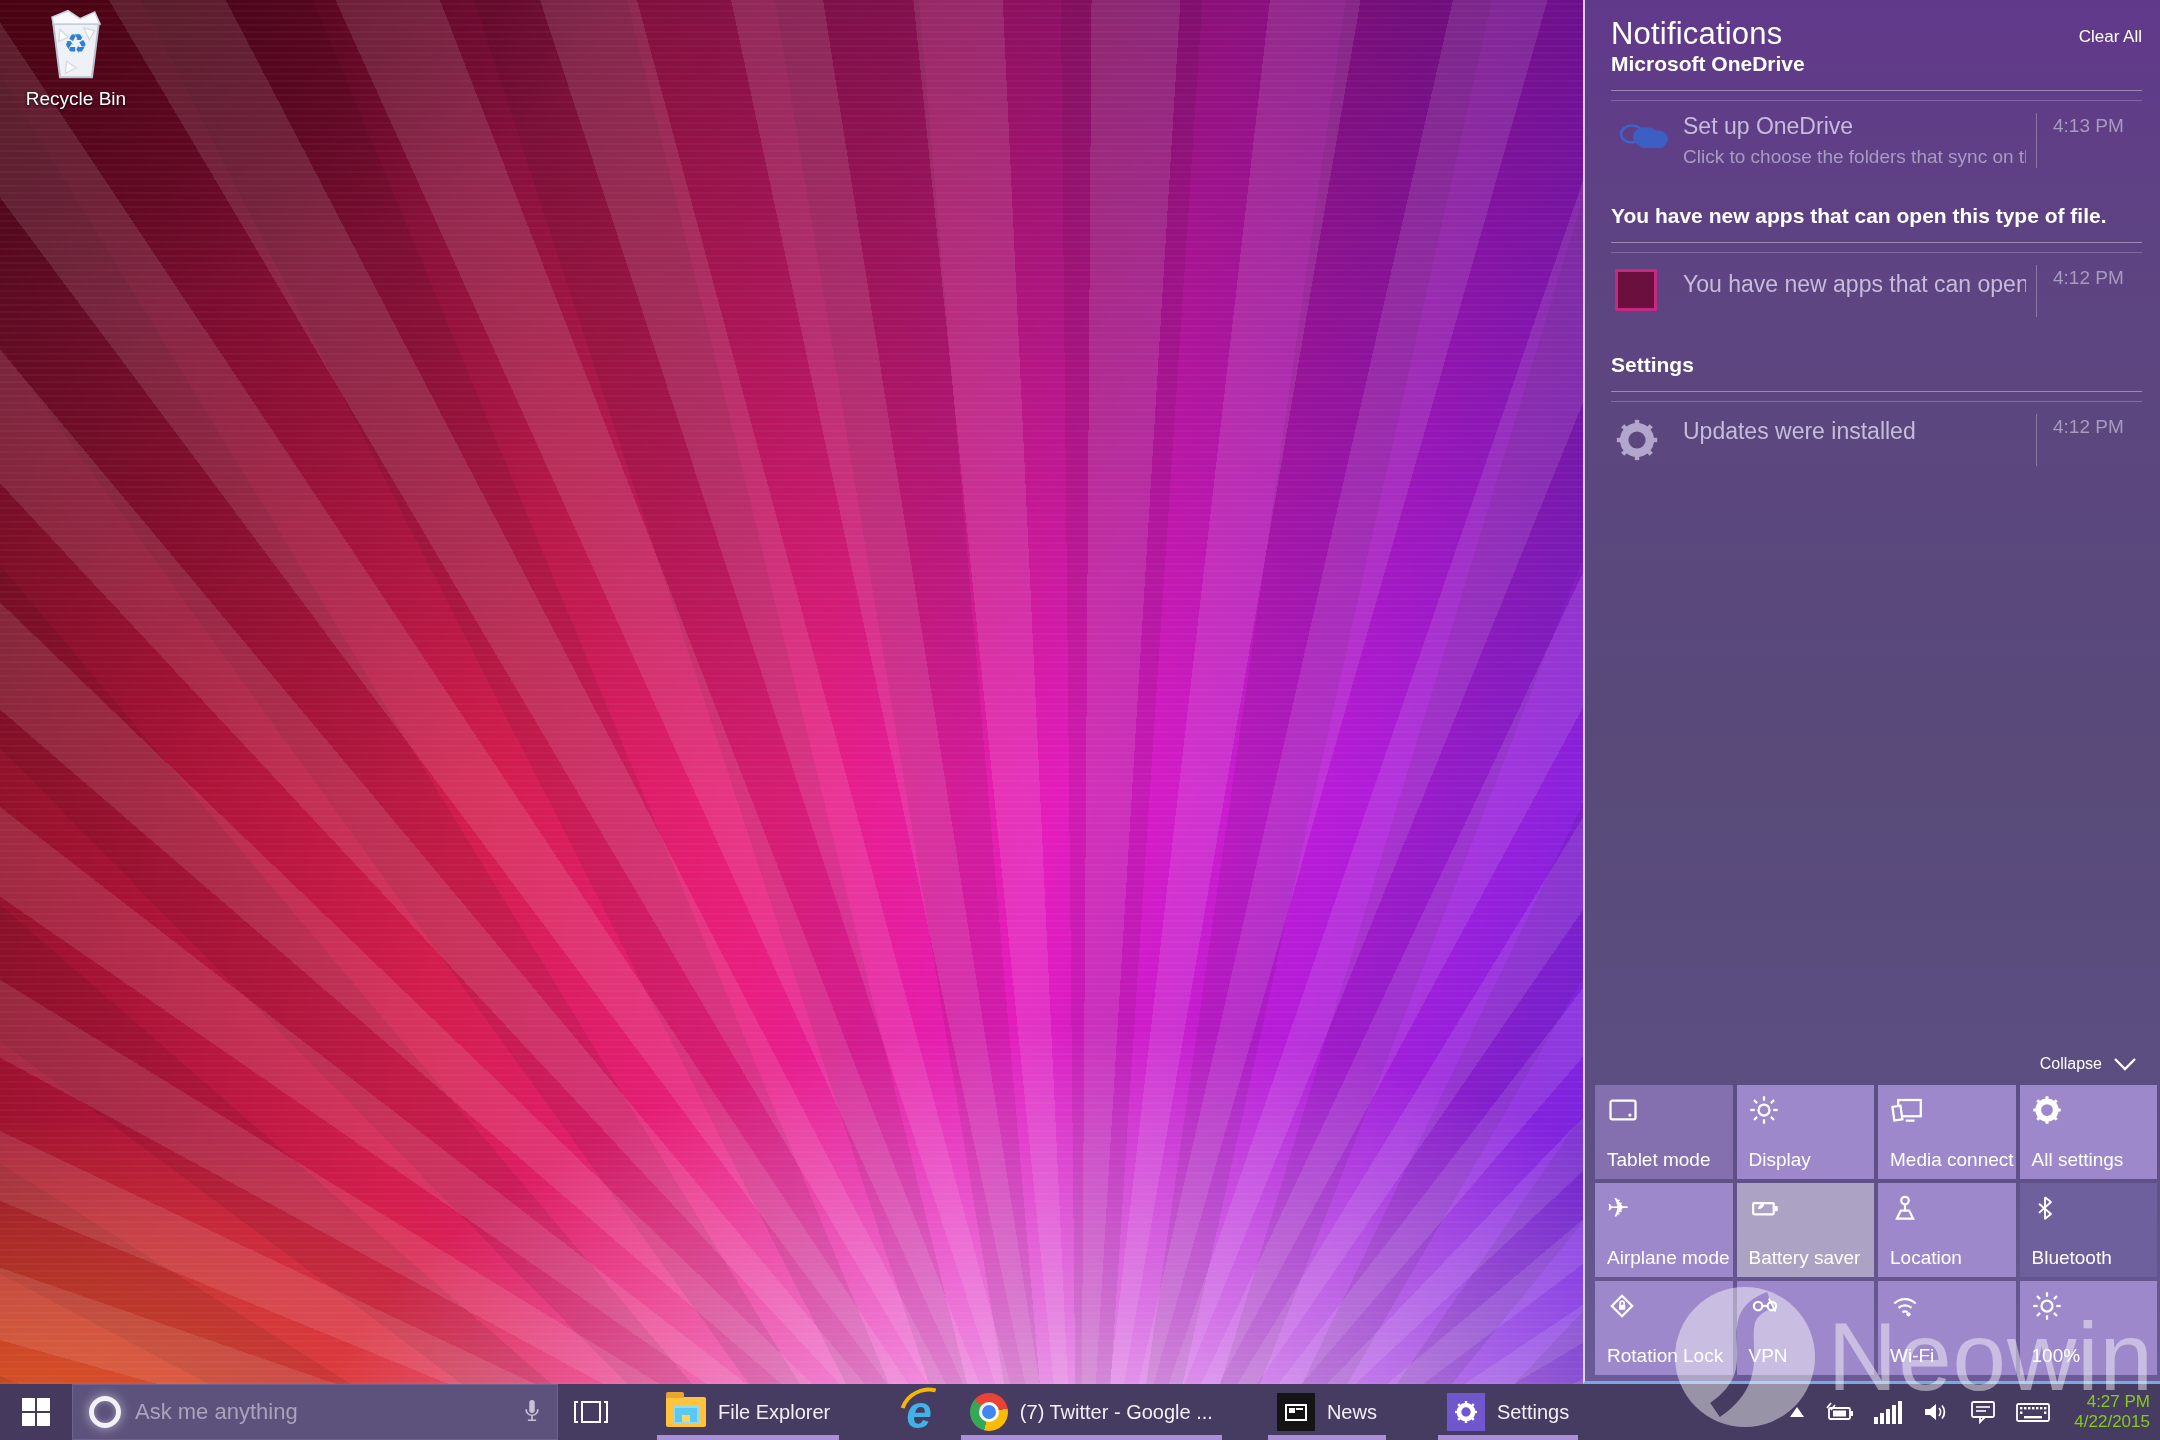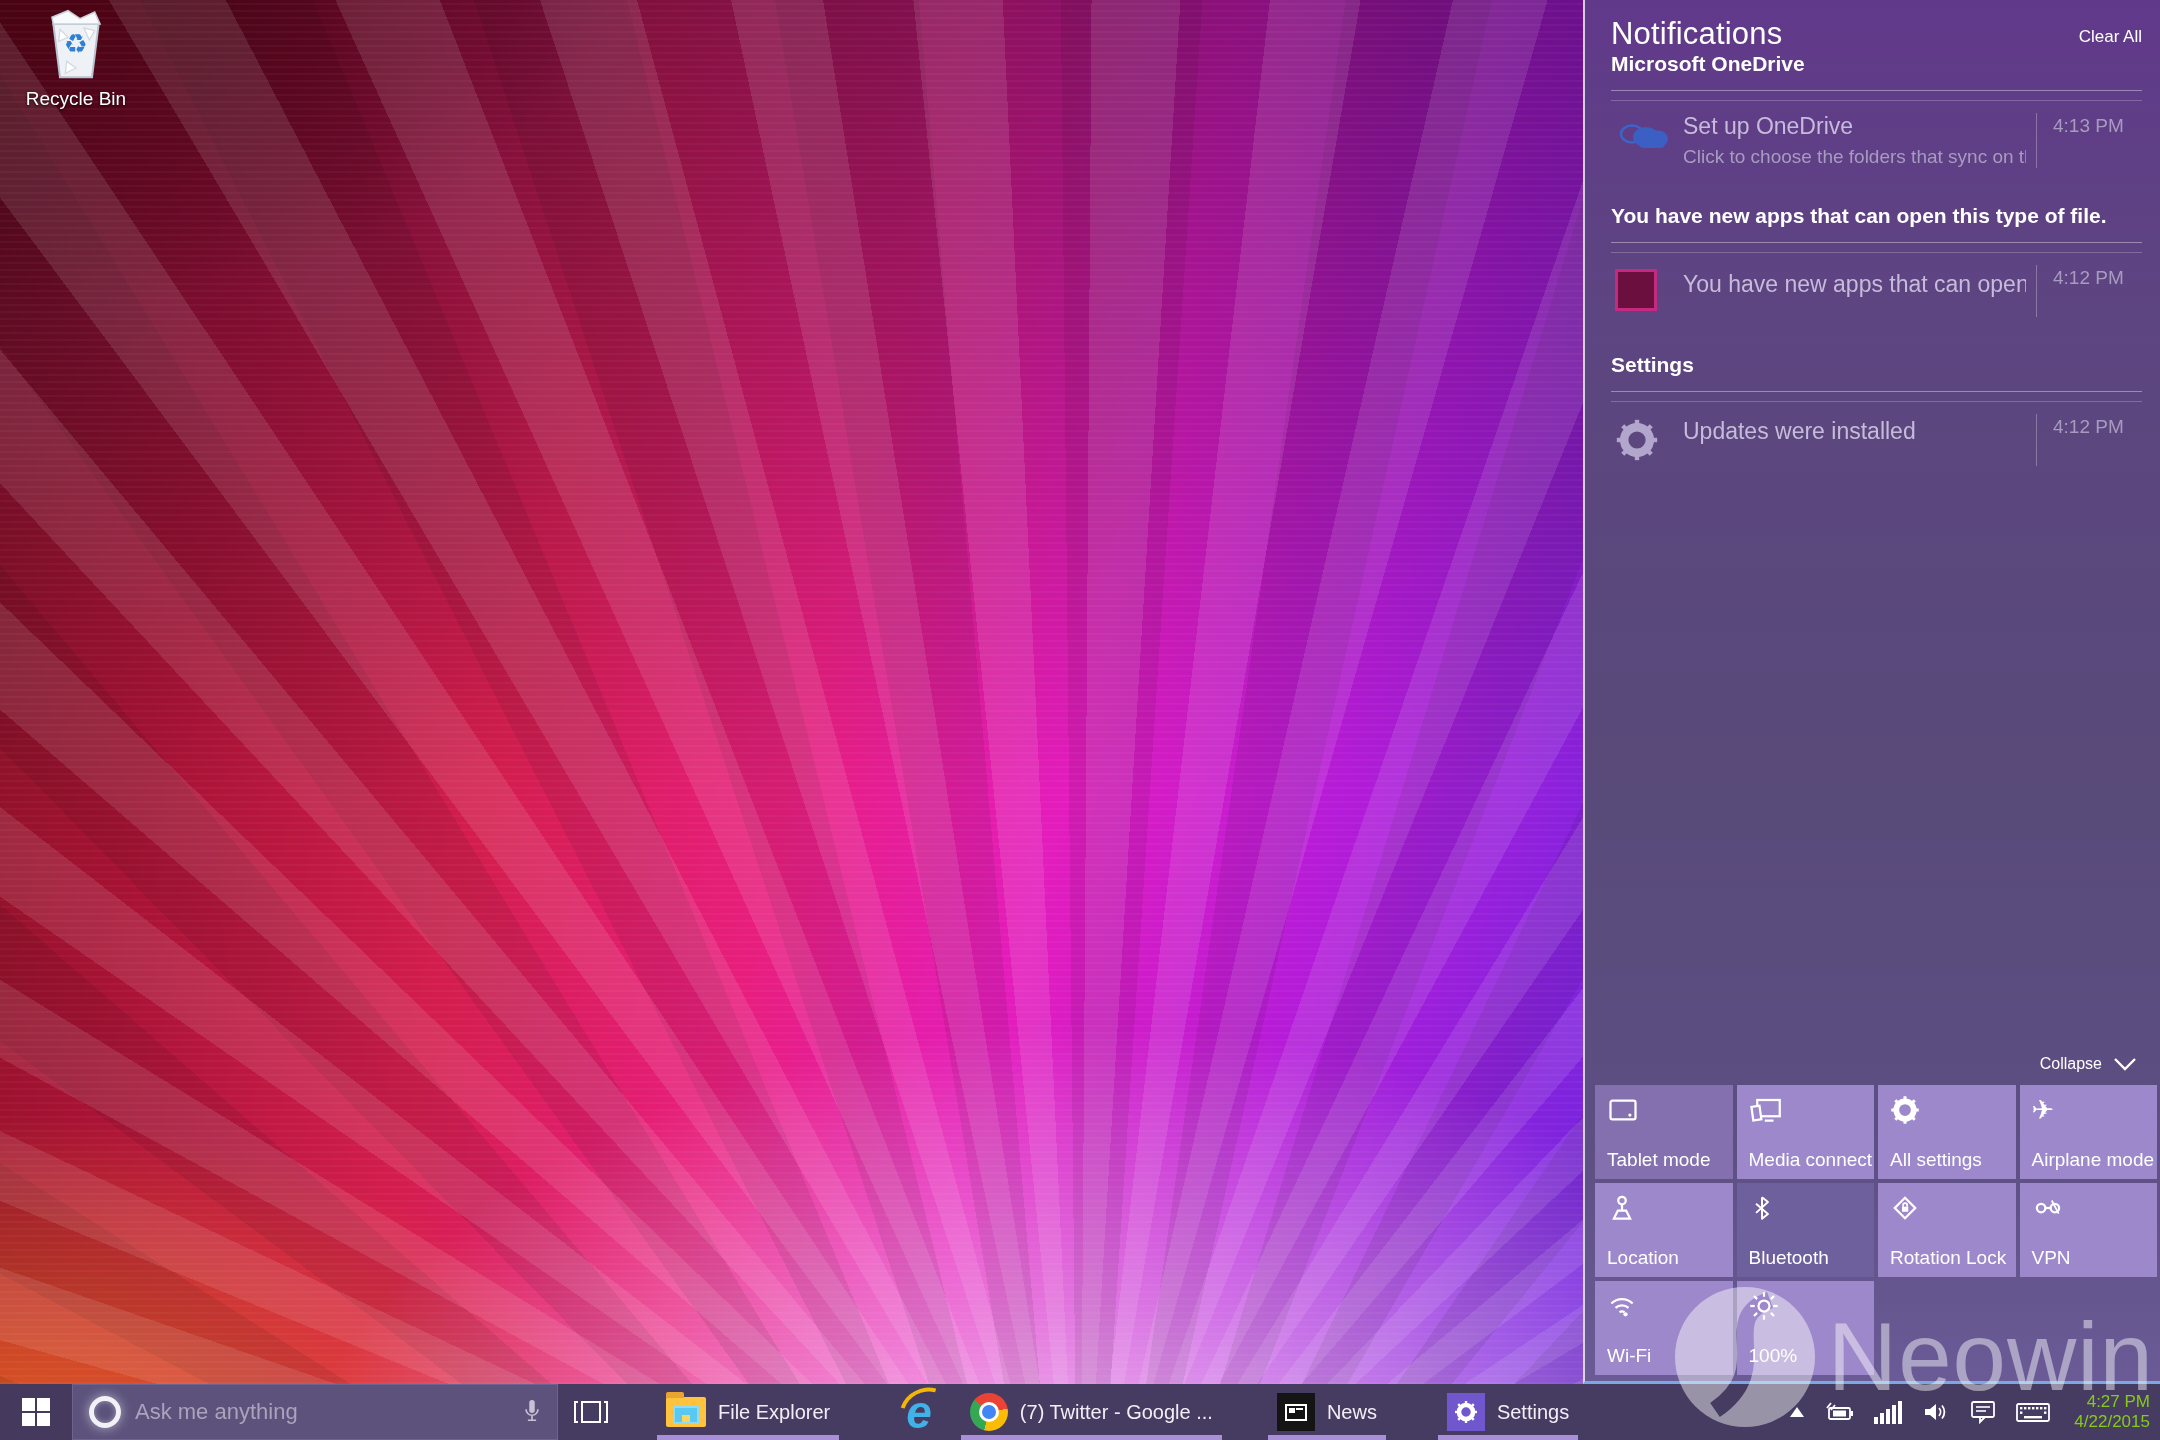--- a/index.html
+++ b/index.html
@@ -217,20 +217,36 @@
 
   <div class="qa-grid">
     <div class="tile t-dark">
       <svg width="32" height="30" viewBox="0 0 24 24">
         <rect x="2" y="4.5" width="20" height="15" rx="1.5" fill="none" stroke="#fff" stroke-width="1.8"></rect>
         <circle cx="17.5" cy="16" r="1.3" fill="#fff"></circle>
       </svg>
       <div class="tlabel">Tablet mode</div>
     </div>
     <div class="tile t-mid">
+      <svg width="30" height="30" viewBox="0 0 24 24">
+        <circle cx="12" cy="12" r="4.4" fill="none" stroke="#fff" stroke-width="1.8"></circle>
+        <g stroke="#fff" stroke-width="1.8">
+          <line x1="12" y1="1" x2="12" y2="4.6"></line>
+            <line x1="12" y1="19.4" x2="12" y2="23"></line>
+          <line x1="1" y1="12" x2="4.6" y2="12"></line>
+            <line x1="19.4" y1="12" x2="23" y2="12"></line>
+          <line x1="4" y1="4" x2="6.5" y2="6.5"></line>
+            <line x1="17.5" y1="17.5" x2="20" y2="20"></line>
+          <line x1="4" y1="20" x2="6.5" y2="17.5"></line>
+            <line x1="17.5" y1="6.5" x2="20" y2="4"></line>
+        </g>
+      </svg>
+      <div class="tlabel">Display</div>
+    </div>
+    <div class="tile t-mid">
       <svg width="34" height="30" viewBox="0 0 26 24">
         <rect x="6" y="4" width="18" height="13" fill="none" stroke="#fff" stroke-width="1.8"></rect>
         <line x1="12" y1="20.5" x2="19" y2="20.5" stroke="#fff" stroke-width="1.8"></line>
         <rect x="2" y="9" width="6.5" height="11" fill="#9d88cb" stroke="#fff" stroke-width="1.8" transform="rotate(-8 5 14)"></rect>
       </svg>
       <div class="tlabel">Media connect</div>
     </div>
     <div class="tile t-mid">
       <svg width="30" height="30" viewBox="0 0 24 24">
         <g fill="#fff">
@@ -244,20 +260,28 @@
           <rect x="10.8" y="1" width="2.4" height="4.6" transform="rotate(315 12 12)"></rect>
         </g>
         <circle cx="12" cy="12" r="7" fill="none" stroke="#fff" stroke-width="4.6"></circle>
       </svg>
       <div class="tlabel">All settings</div>
     </div>
 
     <div class="tile t-mid">
       <div class="uglyph">✈</div>
       <div class="tlabel">Airplane mode</div>
+    </div>
+    <div class="tile t-light">
+      <svg width="32" height="30" viewBox="0 0 24 24">
+        <rect x="2.5" y="8" width="16.5" height="9" rx="1" fill="none" stroke="#fff" stroke-width="1.8"></rect>
+        <rect x="19.8" y="10.5" width="2.4" height="4" fill="#fff"></rect>
+        <path d="M6.5 12.8 c0-2.6 2.1-4.2 4.8-4.2 0 2.6-2.1 4.2-4.8 4.2z" fill="#fff"></path>
+      </svg>
+      <div class="tlabel">Battery saver</div>
     </div>
     <div class="tile t-mid">
       <svg width="30" height="30" viewBox="0 0 24 24">
         <circle cx="12" cy="6" r="3" fill="none" stroke="#fff" stroke-width="1.8"></circle>
         <line x1="12" y1="9" x2="12" y2="14" stroke="#fff" stroke-width="1.8"></line>
         <path d="M5.5 20.5 h13 l-3.2-6.5 h-6.6 z" fill="none" stroke="#fff" stroke-width="1.8"></path>
       </svg>
       <div class="tlabel">Location</div>
     </div>
     <div class="tile t-darker">

